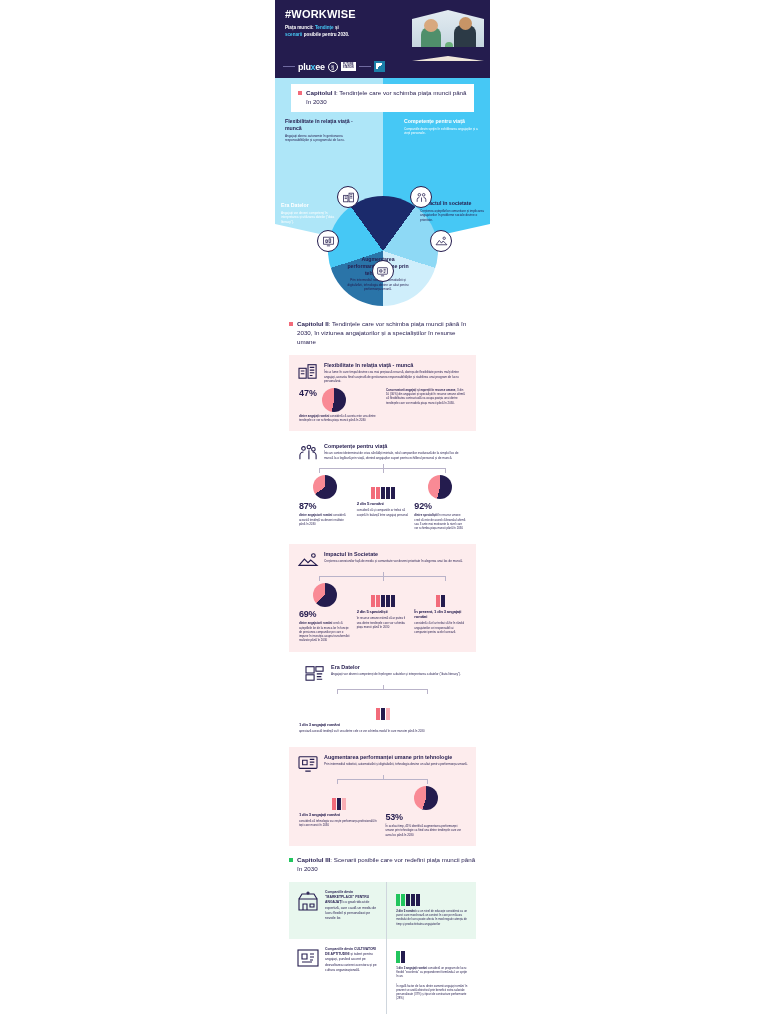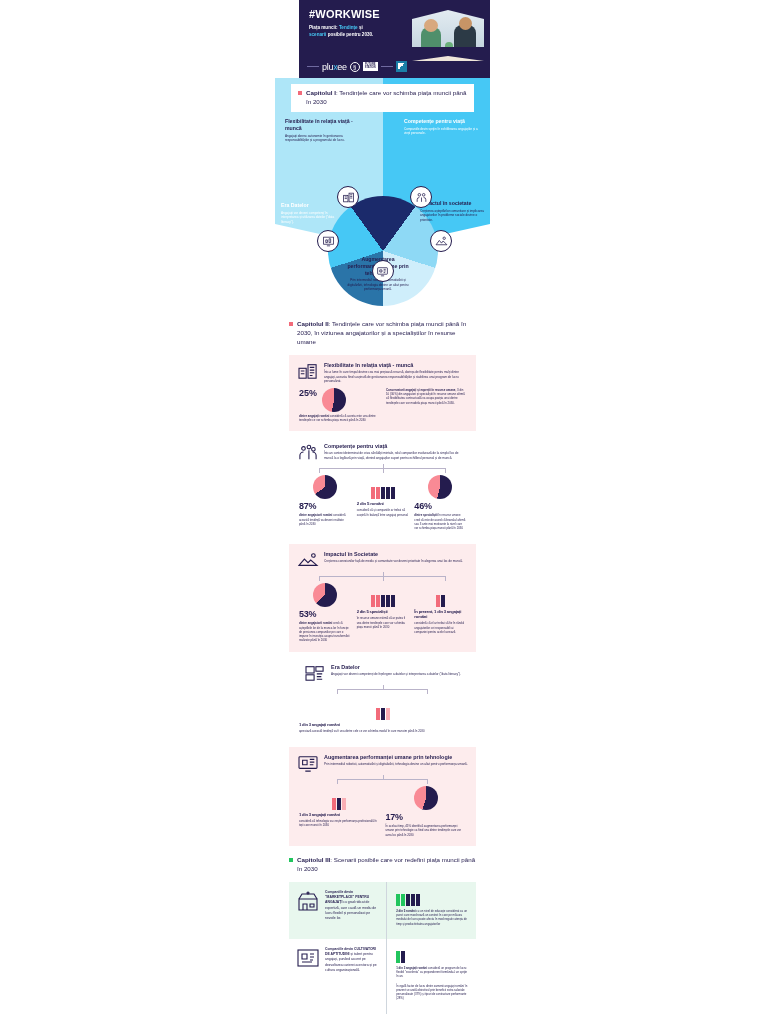--- a/index.html
+++ b/index.html
@@ -9,21 +9,21 @@
     font-family: "Liberation Sans", sans-serif;
     overflow: hidden;
   }
   .page { position: relative; width: 768px; height: 1024px; background:#fff; }
   .sheet {
     position: absolute; left: 275px; top: 0; width: 215px; height: 1024px;
     background: #ffffff; overflow: hidden;
   }
 
   
-  .hero { position: relative; background:#241c4e; height: 78px; margin-left: 24px; }
+  .hero { position: relative; background:#241c4e; height: 78px; }
   .hero-left { position:absolute; left:10px; top:8px; width:120px; }
   .hero-title { color:#ffffff; font-size:11px; font-weight:bold; letter-spacing:0.2px; }
   .hero-sub { color:#ffffff; font-size:4.6px; line-height:1.55; margin-top:4px; font-weight:bold; }
   .hero-sub .hl { color:#46c8f5; }
   .hero-photo {
     position:absolute; right:6px; top:5px; width:72px; height:56px;
     background:#cfd9e2; overflow:hidden;
   }
   .hero-photo .win { position:absolute; inset:0; background:
      linear-gradient(180deg,#e7eef3 0%, #cfdde6 55%, #b9cbd6 100%); }
@@ -35,21 +35,21 @@
   .hero-photo .plant{ position:absolute; left:33px; bottom:11px; width:8px; height:8px; background:#6ab07a; border-radius:50% 50% 40% 40%;}
   .hero-mask { position:absolute; inset:0; }
   .hero-mask:before, .hero-mask:after{
     content:""; position:absolute; left:0; right:0; height:14px; background:#241c4e;
   }
   .hero-mask:before{ top:0; clip-path: polygon(0 0, 100% 0, 100% 100%, 50% 35%, 0 100%); }
   .hero-mask:after { bottom:0; clip-path: polygon(0 100%, 50% 65%, 100% 100%, 100% 0, 0 0); }
 
   .hero-logos { position:absolute; left:8px; bottom:6px; display:flex; align-items:center; gap:3px; }
   .hr-line { width:12px; height:1px; background:#6f6aa0; }
-  .logo-pluxee { color:#fff; font-size:9px; font-weight:normal; letter-spacing:-0.3px; }
+  .logo-pluxee { color:#fff; font-size:9px; font-weight:bold; letter-spacing:-0.3px; }
   .logo-pluxee .x { color:#46c8f5; }
   .logo-circle { width:10px; height:10px; border:1px solid #fff; border-radius:50%;
      color:#fff; font-size:6px; display:flex; align-items:center; justify-content:center; }
   .logo-box { background:#ffffff; color:#241c4e; font-size:2.6px; line-height:1.15;
      padding:1.5px 2px; font-weight:bold; text-align:center; }
   .logo-sq { width:11px; height:11px; background:#1b7fa8; position:relative; }
   .logo-sq:after{ content:""; position:absolute; left:2px; top:2px; width:7px; height:7px;
      background:linear-gradient(135deg,#fff 0 50%, #1b7fa8 50% 100%); }
 
   
@@ -277,21 +277,21 @@
       </span>
       <div>
         <div class="ttl">Flexibilitate în relația viață - muncă</div>
         <div class="dsc">Într-o lume în care timpul devine cea mai prețioasă resursă, dorința de flexibilitate pentru mulți dintre angajați, aceasta fiind susținută de gestionarea responsabilităților și stabilirea unui program de lucru personalizat.</div>
       </div>
     </div>
     <div class="row2">
       <div class="half">
         <div style="display:flex; align-items:flex-start; gap:5px;">
           <div>
-            <div class="big" style="font-size:9px;font-weight:bold;color:#241c4e;">25%</div>
+            <div class="big" style="font-size:9px;font-weight:bold;color:#241c4e;">47%</div>
           </div>
           <div class="pie" style="background: conic-gradient(#241c4e 0 53%, #f98a95 53% 100%); width:24px;height:24px;border-radius:50%;"></div>
         </div>
         <div class="tx" style="margin-top:2px;">
           <b>dintre angajați români</b><span> consideră că acesta este una dintre tendințele ce vor schimba piața muncii până în 2030</span>
         </div>
       </div>
       <div class="half">
         <div class="tx">
           <b>Conservatorii angajați și experții în resurse umane,</b><span> 3 din 10 (30%) din angajatori și specialiștii în resurse umane afirmă că flexibilitatea contractuală va ocupa poziția unui dintre tendințele care vor modela piața muncii până în 2030.</span>
@@ -340,21 +340,21 @@
                 <span style="background:#241c4e"></span>
           </div>
         </div>
         <div class="big" style="font-size:4.4px;">2 din 5 români</div>
         <div class="cap">consideră că și companiile ar trebui să susțină în balanță între angajați personal</div>
       </div>
       <div class="stat">
         <div class="vis">
           <div class="pie" style="background:conic-gradient(#241c4e 0 54%, #f98a95 54% 100%);"></div>
         </div>
-        <div class="big">46%</div>
+        <div class="big">92%</div>
         <div class="cap"><b>dintre specialiștii</b><span> în resurse umane cred că este de acord că brand-ul afirmă sau 3 ante mai motivante la nivel care vor schimba piața muncii până în 2030</span></div>
       </div>
     </div>
   </div>
 
   <div class="card pink">
     <div class="card-head">
       <span class="ic">
         <svg viewBox="0 0 24 20" fill="none" stroke="#241c4e" stroke-width="1.2">
               <path d="M2 16l6-7 4 4 3-3 7 6z"></path>
@@ -371,21 +371,21 @@
           <div class="hbar"></div>
       <div class="v" style="left:8%"></div>
           <div class="v" style="left:50%"></div>
           <div class="v" style="right:8%"></div>
     </div>
     <div class="stats">
       <div class="stat">
         <div class="vis">
           <div class="pie" style="background:conic-gradient(#241c4e 0 63%, #f98a95 63% 100%);"></div>
         </div>
-        <div class="big">53%</div>
+        <div class="big">69%</div>
         <div class="cap"><b>dintre angajatorii români</b><span> cred că așteptările lor de la munca lor în funcție de presiunea companiilor pe care o impune în investiția asupra transformării realizate până în 2030</span></div>
       </div>
       <div class="stat">
         <div class="vis">
           <div class="people">
             <span style="background:#f26b7a"></span>
                 <span style="background:#f26b7a"></span>
             <span style="background:#241c4e"></span>
                 <span style="background:#241c4e"></span>
                 <span style="background:#241c4e"></span>
@@ -471,21 +471,21 @@
                 <span style="background:#f9aeb5"></span>
           </div>
         </div>
         <div class="big" style="font-size:4.2px;">1 din 3 angajați români</div>
         <div class="cap"> consideră că tehnologia va crește performanța profesională în toții care muncii în 2030</div>
       </div>
       <div class="stat">
         <div class="vis">
           <div class="pie" style="background:conic-gradient(#241c4e 0 55%, #f98a95 55% 100%);"></div>
         </div>
-        <div class="big">17%</div>
+        <div class="big">53%</div>
         <div class="cap">În acelasi timp, 45% identifică augmentarea performanței umane prin tehnologie ca fiind una dintre tendințele care vor avea loc până în 2030</div>
       </div>
     </div>
   </div>
 
   <div class="ch3-banner">
     <span class="sq-mark green"></span>
     <div class="txt">
       <b>Capitolul III</b><span>: Scenarii posibile care vor redefini piața muncii până în 2030</span>
     </div>

